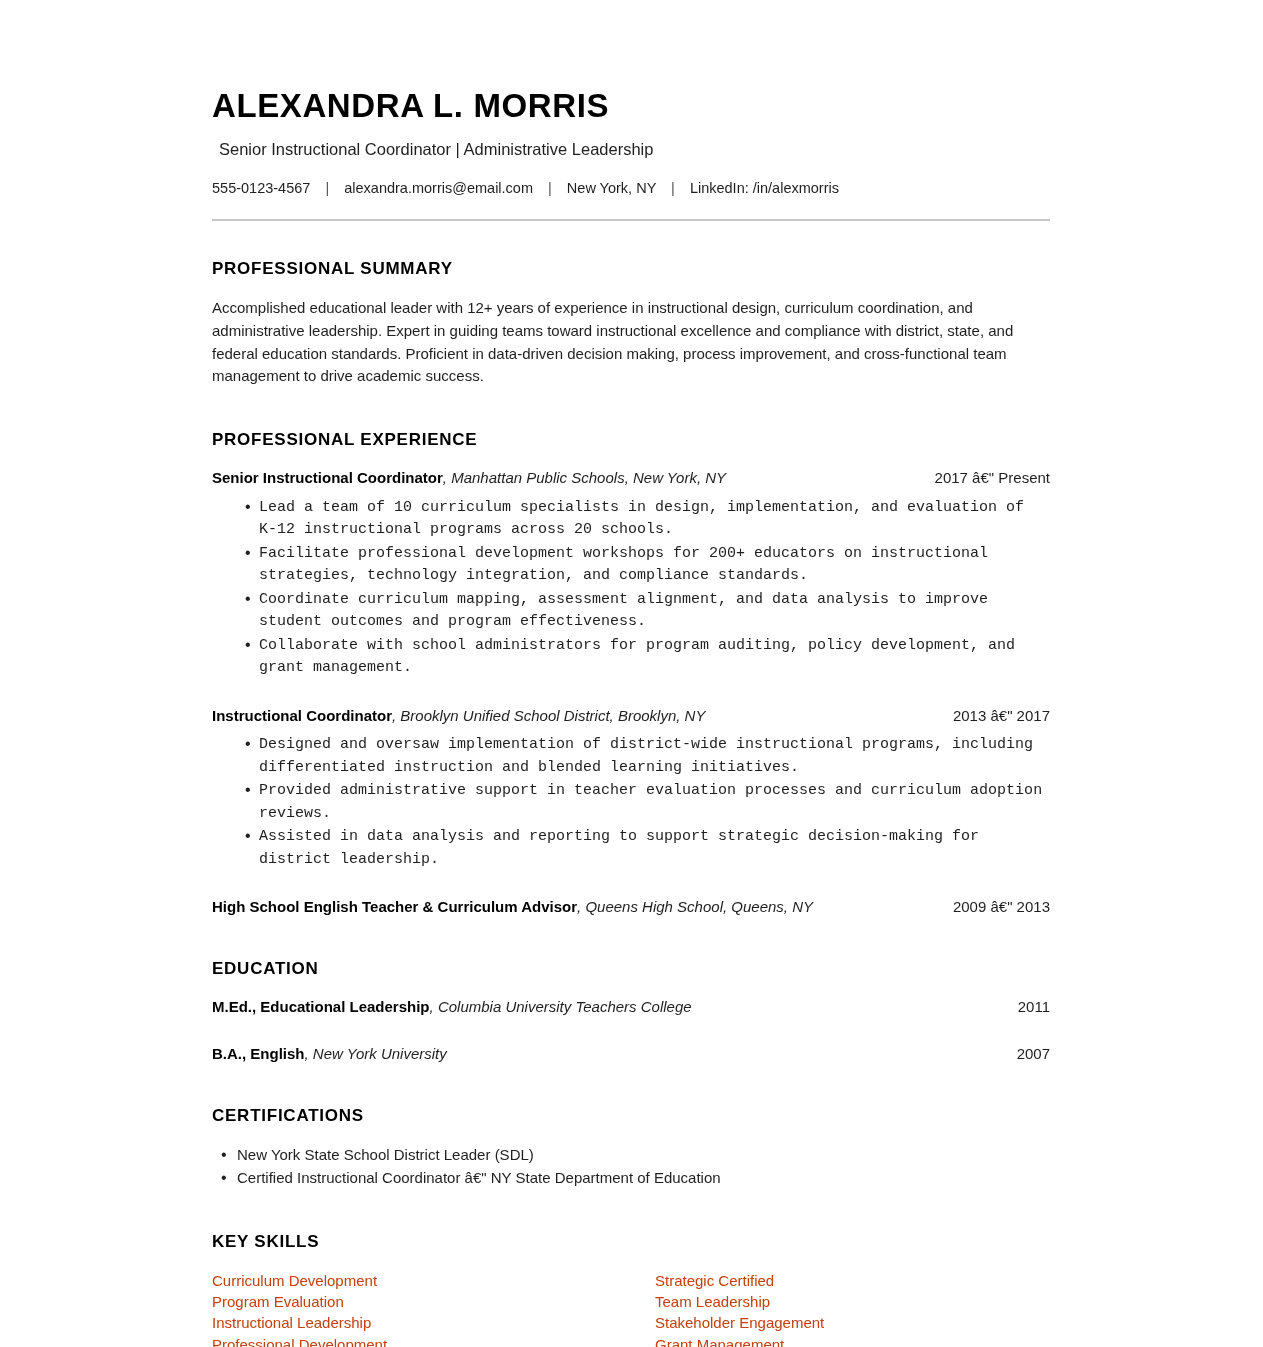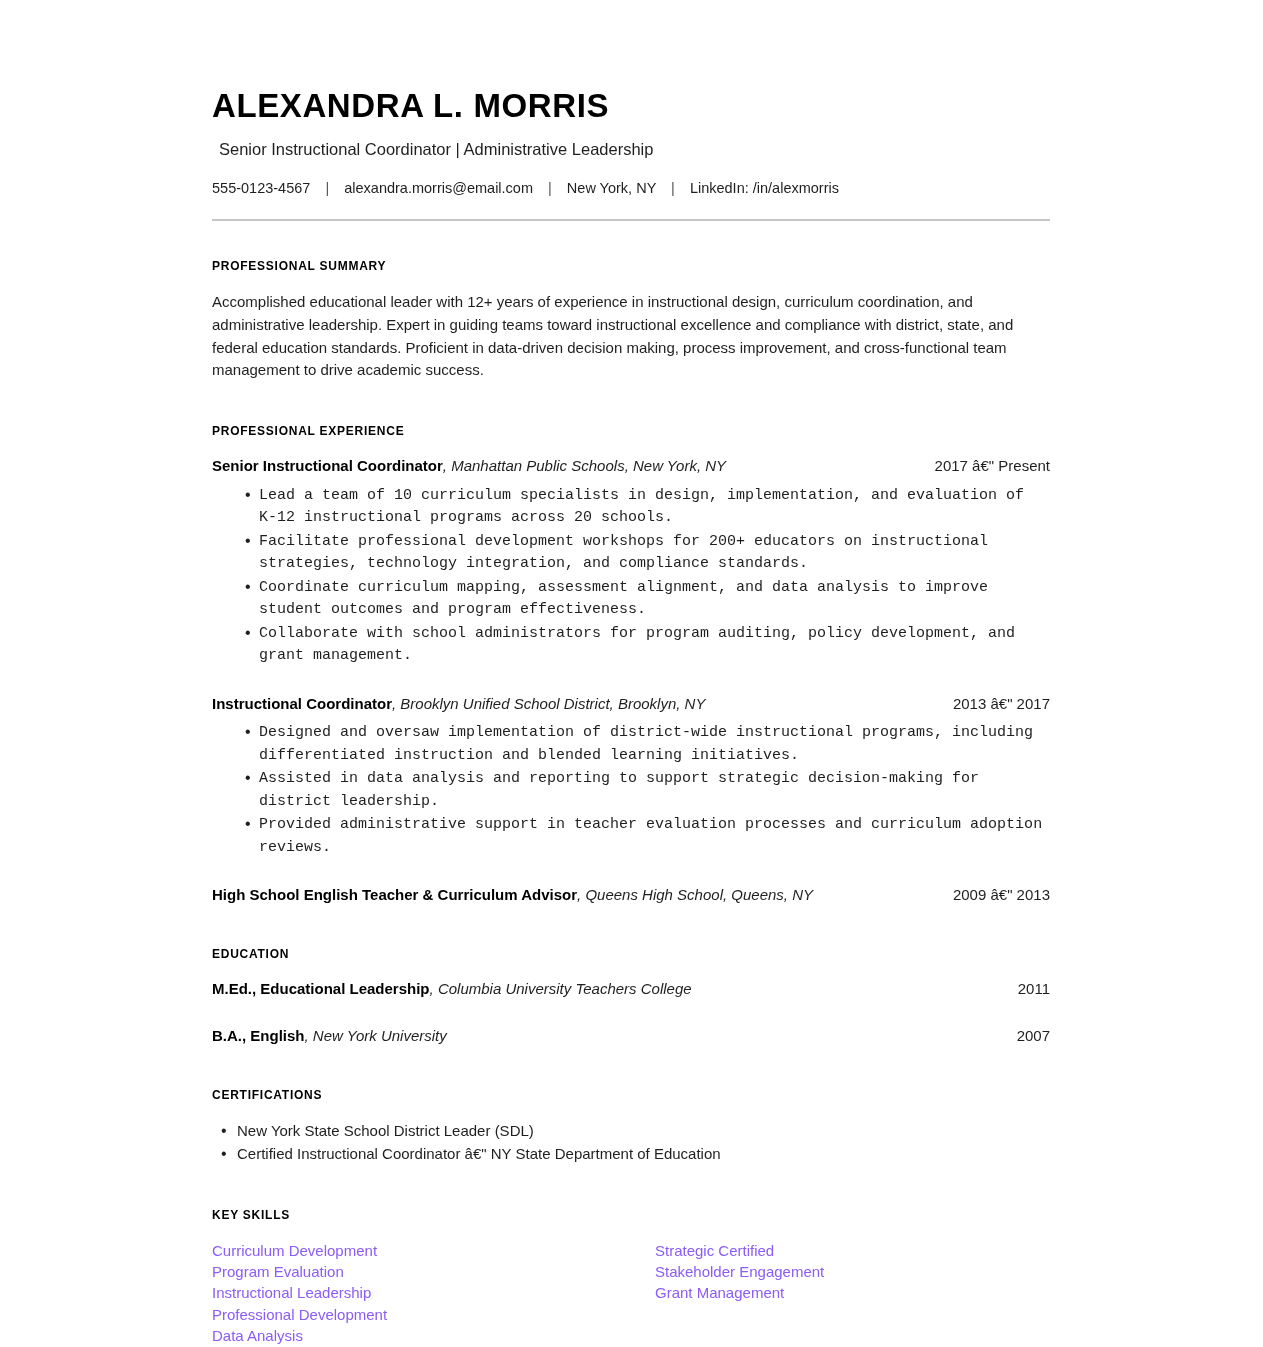--- a/index.html
+++ b/index.html
@@ -56,21 +56,21 @@
     height: 0;
     border: 0;
     border-top: 2px solid #c6c6c6;
     margin: 0 0 38px 0;
     width: 838px;
   }
 
   
   .section { margin: 0 0 6px 0; }
   .section-title {
-    font-size: 12px;
+    font-size: 17px;
     font-weight: bold;
     letter-spacing: 0.75px;
     color: #000000;
     text-transform: uppercase;
     margin: 0 0 18px 0;
   }
   .section-gap-xl { margin-top: 42px; }
 
   .summary-text {
     font-size: 15px;
@@ -148,21 +148,21 @@
   }
   .skills-col {
     display: flex;
     flex-direction: column;
   }
   .skills-col.first { width: 443px; }
   .skills-col.second { width: 395px; }
   .skill-item {
     font-size: 15px;
     line-height: 1.42;
-    color: #8b5cf6;
+    color: #c2410c;
     padding: 0;
   }
 </style>
 </head>
 <body>
 
 <div class="page">
 
   <header>
     <h1 class="name">ALEXANDRA L. MORRIS</h1>
@@ -204,22 +204,22 @@
 
     <div class="entry">
       <div class="entry-head">
         <div class="entry-left">
           <span class="entry-role">Instructional Coordinator</span><span class="entry-org">, Brooklyn Unified School District, Brooklyn, NY</span>
         </div>
         <div class="entry-date">2013 â€" 2017</div>
       </div>
       <ul class="bullets exp">
         <li>Designed and oversaw implementation of district-wide instructional programs, including differentiated instruction and blended learning initiatives.</li>
+        <li>Provided administrative support in teacher evaluation processes and curriculum adoption reviews.</li>
         <li>Assisted in data analysis and reporting to support strategic decision-making for district leadership.</li>
-        <li>Provided administrative support in teacher evaluation processes and curriculum adoption reviews.</li>
       </ul>
     </div>
 
     <div class="entry">
       <div class="entry-head">
         <div class="entry-left">
           <span class="entry-role">High School English Teacher &amp; Curriculum Advisor</span><span class="entry-org">, Queens High School, Queens, NY</span>
         </div>
         <div class="entry-date">2009 â€" 2013</div>
       </div>
@@ -261,19 +261,20 @@
     <div class="skills-grid">
       <div class="skills-col first">
         <div class="skill-item">Curriculum Development</div>
         <div class="skill-item">Program Evaluation</div>
         <div class="skill-item">Instructional Leadership</div>
         <div class="skill-item">Professional Development</div>
         <div class="skill-item">Data Analysis</div>
       </div>
       <div class="skills-col second">
         <div class="skill-item">Strategic Certified</div>
+        <div class="skill-item">Team Leadership</div>
         <div class="skill-item">Stakeholder Engagement</div>
         <div class="skill-item">Grant Management</div>
       </div>
     </div>
   </section>
 
 </div>
 
 </body></html>

